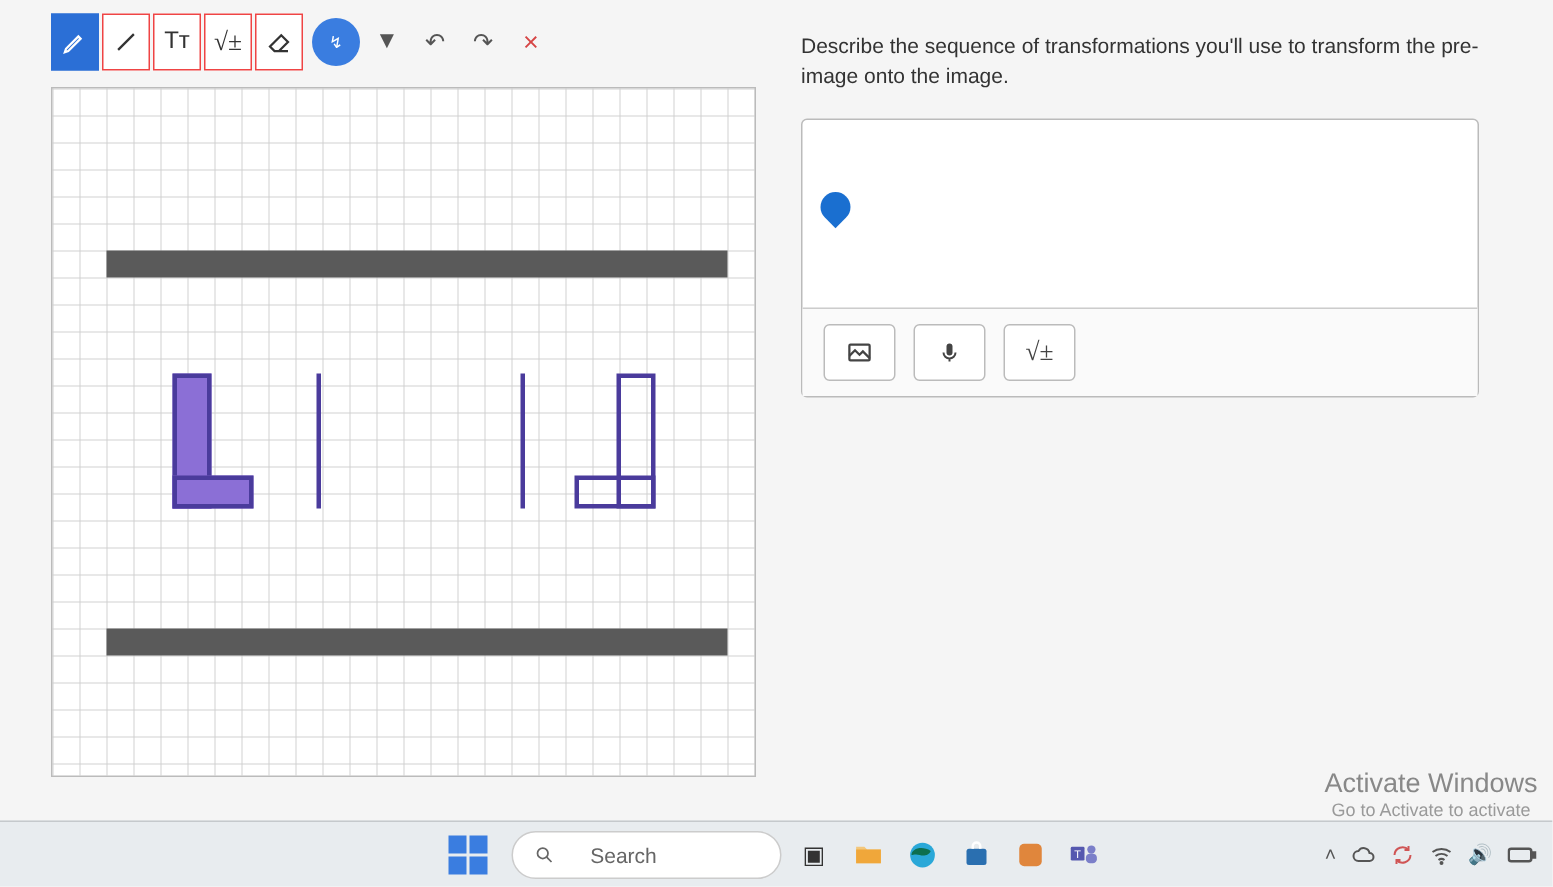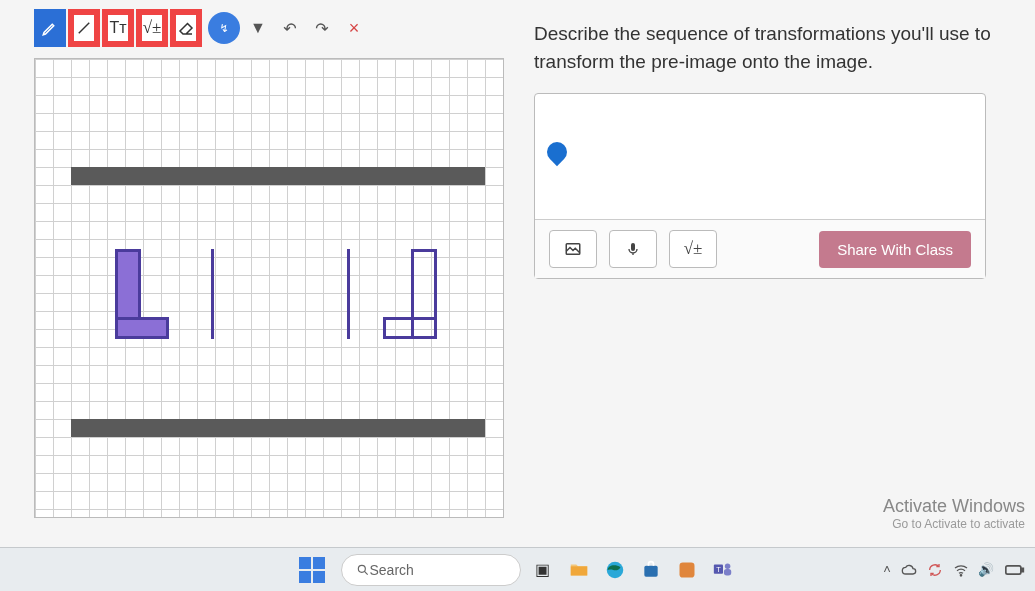--- a/index.html
+++ b/index.html
@@ -21,21 +21,21 @@
     display: flex;
     align-items: center;
     gap: 2px;
     height: 40px;
     margin-bottom: 10px;
   }
   .tool-btn {
     width: 32px;
     height: 38px;
     background: #fff;
-    border: 6px solid #ef4444;
+    border: 1px solid #ef4444;
     display: flex;
     align-items: center;
     justify-content: center;
     cursor: pointer;
     font-size: 16px;
     color: #333;
   }
   .tool-btn.active {
     background: #2b6fd6;
     color: #fff;
@@ -113,21 +113,21 @@
     top:190px;
   }
   .vline.a { left:176px; }
   .vline.b { left:312px; }
 
   .right-panel {
     width: 480px;
     padding-top: 12px;
   }
   .prompt-text {
-    font-size: 19px;
+    font-size: 14px;
     color: #333;
     line-height: 1.45;
     margin-bottom: 18px;
   }
   .answer-box {
     border:1px solid #bbb;
     border-radius:4px;
     background:#fff;
     width:452px;
   }
@@ -167,22 +167,22 @@
     color:#fff;
     border:none;
     border-radius:4px;
     padding:10px 18px;
     font-size:15px;
     cursor:pointer;
   }
   .watermark {
     position:absolute;
     right:10px;
-    bottom:60px;
-    text-align:right;
+    bottom:44px;
+    text-align:center;
     color:#9a9a9a;
   }
   .watermark .title{ font-size:18px; color:#888; }
   .watermark .sub{ font-size:12px; }
 
   
   .taskbar {
     position:absolute;
     bottom:0; left:0; right:0;
     height:44px;
@@ -211,21 +211,21 @@
   }
   .start-btn span { background:#3a7de0; }
   .search-pill {
     display:flex;align-items:center;
     background:#fff;
     border:1px solid #ccc;
     border-radius:20px;
     height:32px;
     padding:0 14px;
     width:180px;
-    gap:0;
+    gap:24px;
     color:#666;
     font-size:14px;
     cursor:text;
   }
   .tb-icon {
     width:28px;height:28px;
     display:flex;align-items:center;justify-content:center;
     cursor:pointer;
     font-size:16px;
     border-radius:4px;
@@ -317,21 +317,20 @@
         </div>
         <div class="ans-btn">
           <svg width="16" height="18" viewBox="0 0 24 24" fill="currentColor">
               <rect x="9" y="3" width="6" height="12" rx="3"></rect>
               <path d="M6 12a6 6 0 0012 0M12 18v3" stroke="currentColor" stroke-width="2" fill="none"></path>
             </svg>
         </div>
         <div class="ans-btn">
           <span class="math-sym">√±</span>
         </div>
-        <button class="share-btn">Share With Class</button>
       </div>
     </div>
   </div>
 </div>
 
 <div class="watermark">
   <div class="title">Activate Windows</div>
   <div class="sub">Go to Activate to activate</div>
 </div>
 

